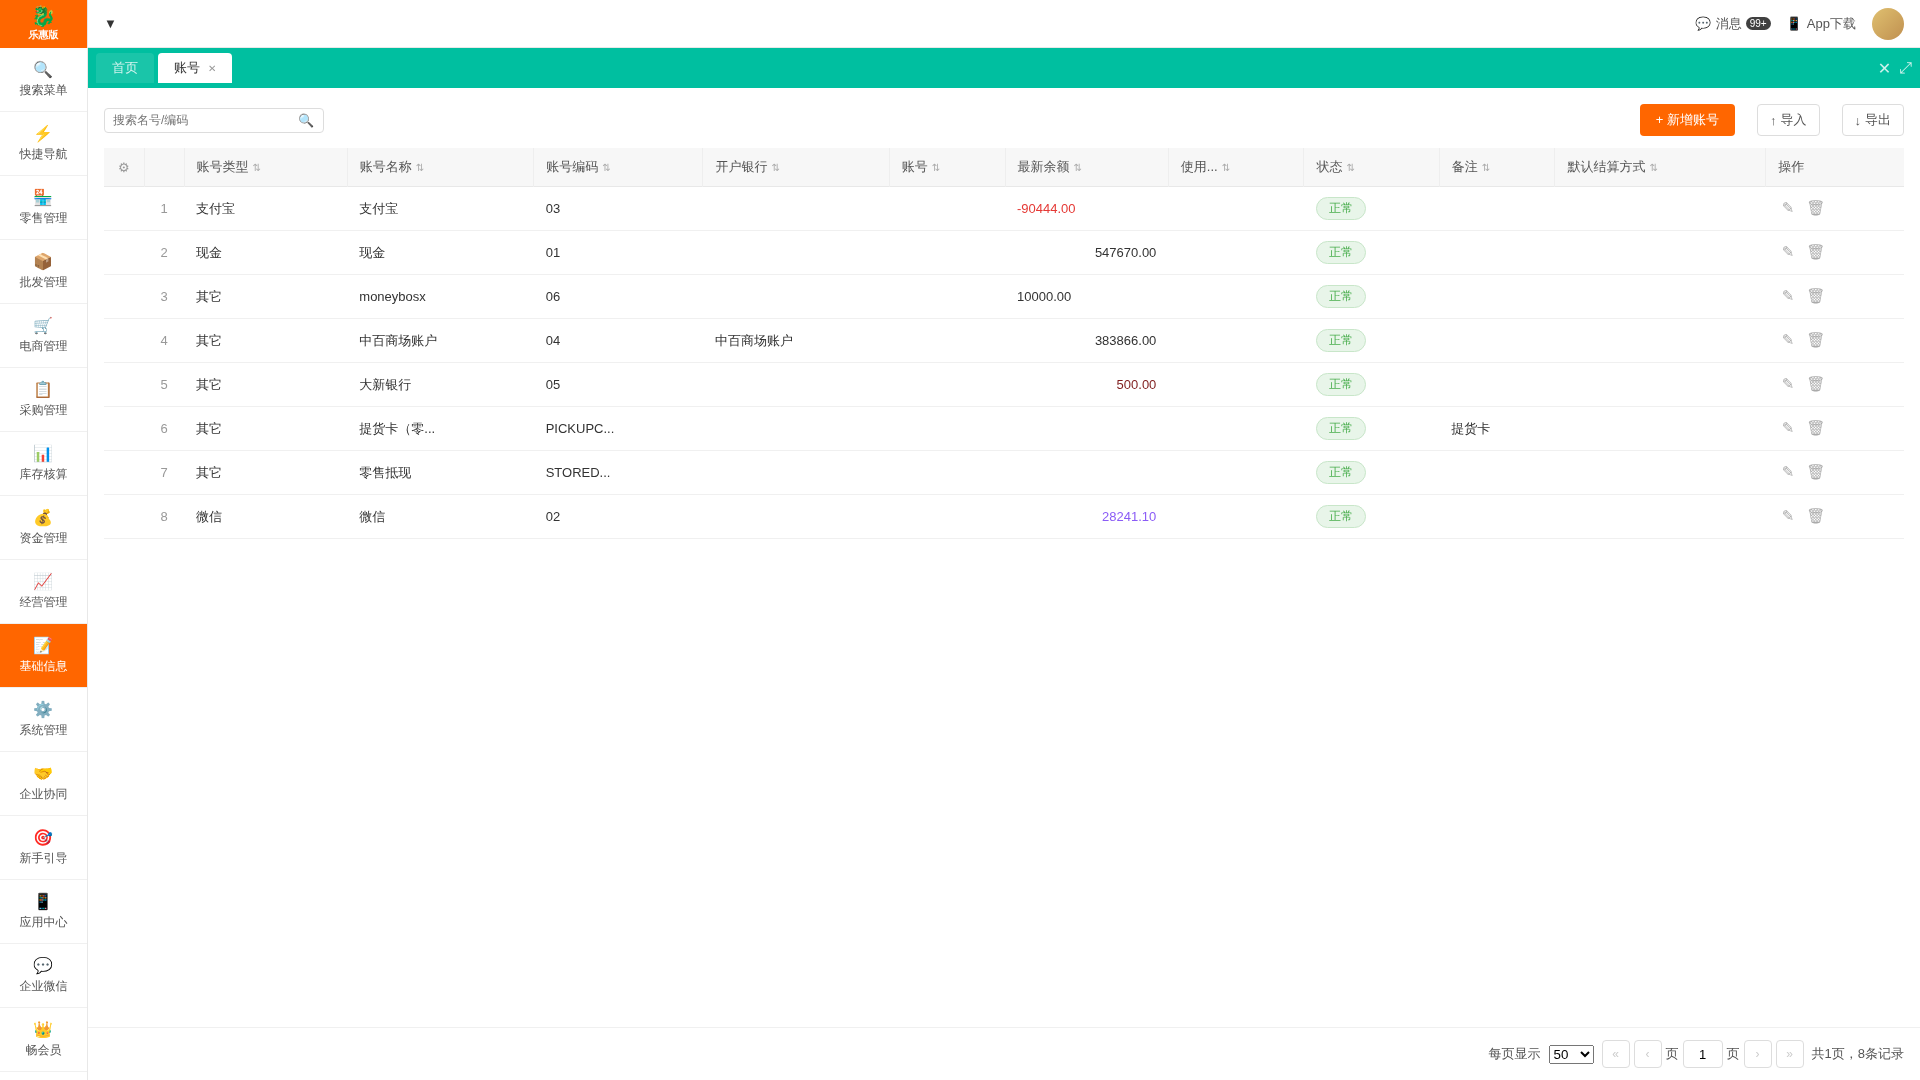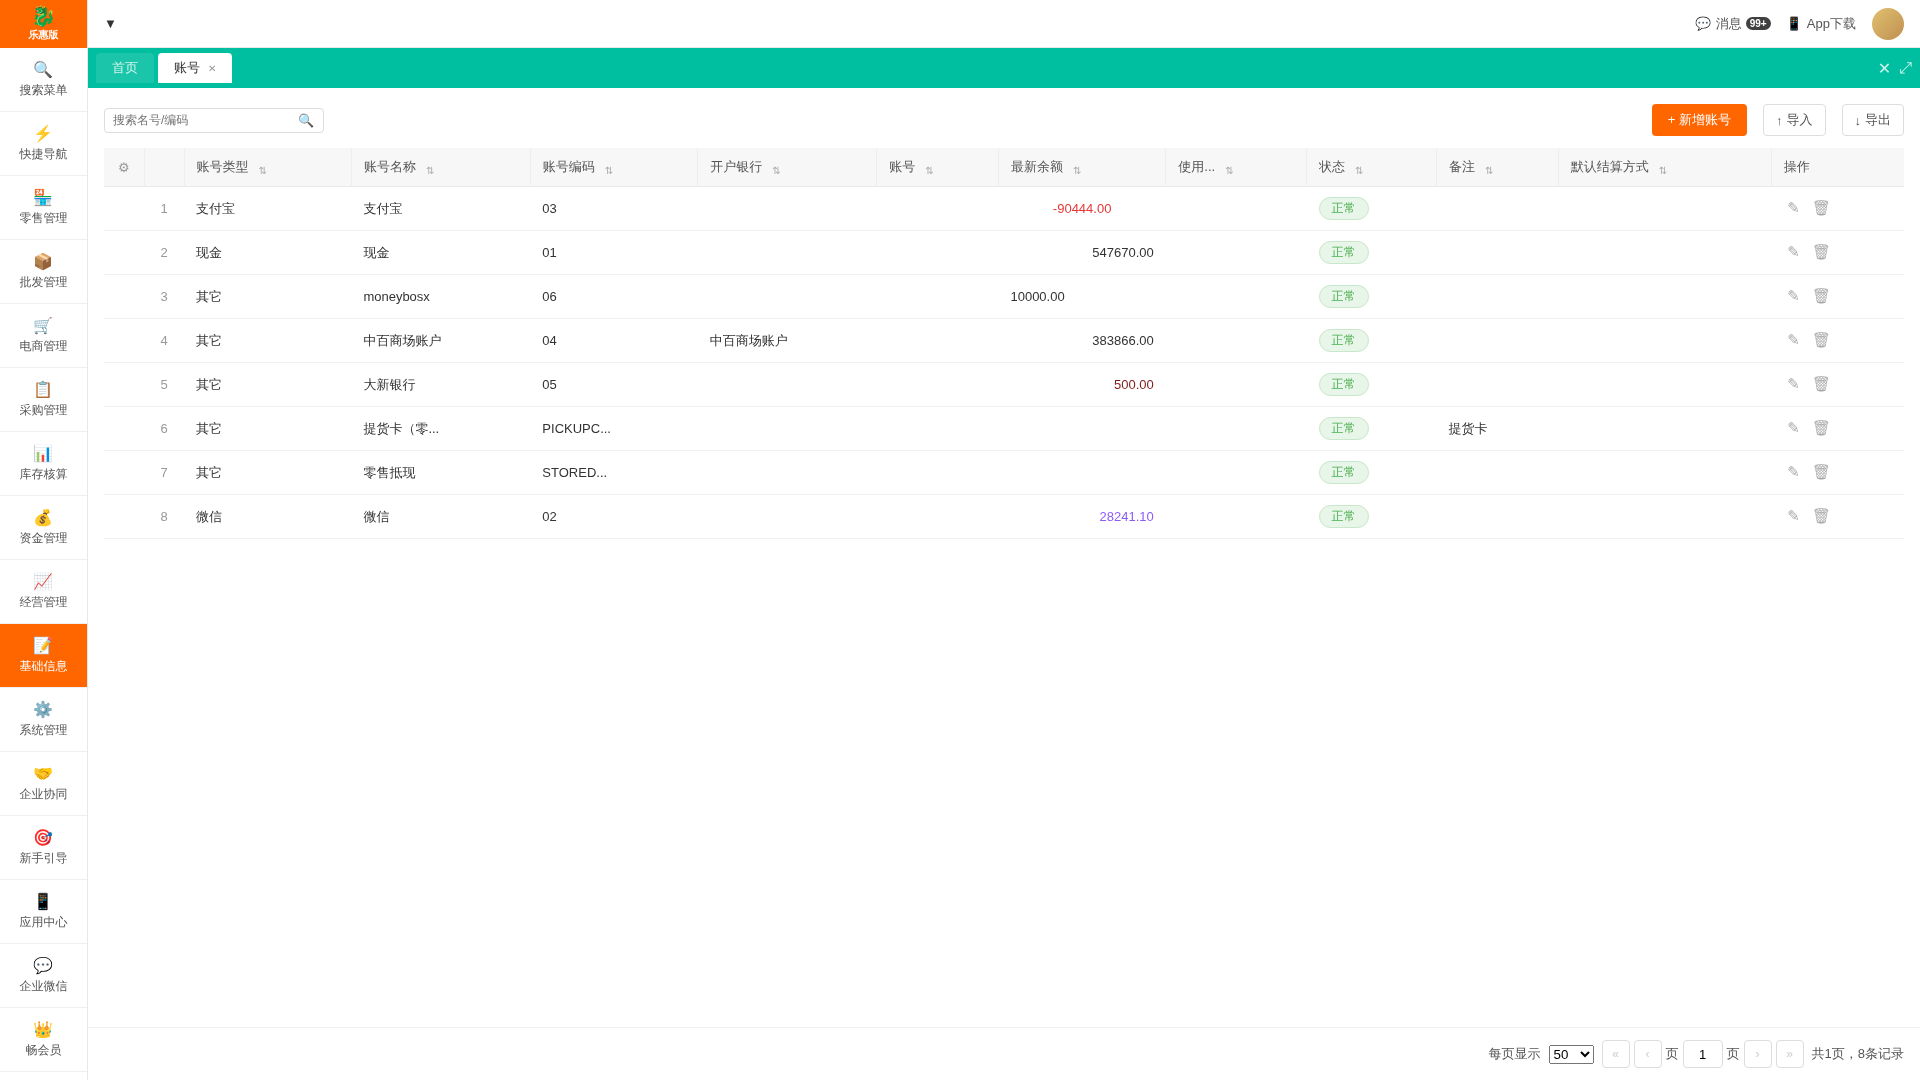--- a/index.html
+++ b/index.html
@@ -92,21 +92,20 @@
       color: #555;
     }
     .badge {
       background: #404040;
       color: #fff;
       border-radius: 10px;
       font-size: 10px;
       padding: 1px 4px;
       min-width: 16px;
       text-align: center;
-      font-weight: bold;
     }
     .avatar {
       width: 32px;
       height: 32px;
       border-radius: 50%;
       background: #ddd;
       overflow: hidden;
     }
     .avatar-img {
       width: 100%;
@@ -193,21 +192,21 @@
       border: none;
       outline: none;
       font-size: 12px;
       color: #999;
       flex: 1;
       background: transparent;
     }
     .toolbar-actions {
       display: flex;
       align-items: center;
-      gap: 16px;
+      gap: 22px;
     }
     .btn-primary {
       background: #ff6600;
       color: #fff;
       border: none;
       border-radius: 4px;
       padding: 7px 16px;
       cursor: pointer;
       font-size: 13px;
       display: flex;
@@ -322,22 +321,22 @@
     .page-input {
       border: 1px solid #ddd;
       border-radius: 4px;
       width: 40px;
       height: 28px;
       text-align: center;
       font-size: 13px;
     }
     .th-sort {
       display: flex;
-      align-items: flex-end;
-      gap: 8px;
+      align-items: center;
+      gap: 2px;
       cursor: pointer;
     }
   </style>
 </head>
 <body>
 
 <div class="sidebar">
   <div class="sidebar-logo">
     <span class="logo-icon">🐉</span>
     <span class="logo-text">乐惠版</span>
@@ -541,21 +540,21 @@
           </thead>
           <tbody id="table-body">
           <tr>
       <td class="col-settings"></td>
       <td class="col-no">1</td>
       <td>支付宝</td>
       <td>支付宝</td>
       <td>03</td>
       <td></td>
       <td></td>
-      <td style="text-align:center;color:#e53935">-90444.00</td>
+      <td style="text-align:left;color:#e53935">-90444.00</td>
       <td></td>
       <td><span class="status-badge">正常</span></td>
       <td></td>
       <td></td>
       <td style="display:flex;gap:4px;">
         <button class="action-btn edit" title="编辑">✎</button>
         <button class="action-btn del" title="删除">🗑</button>
       </td>
     </tr>
               <tr>

